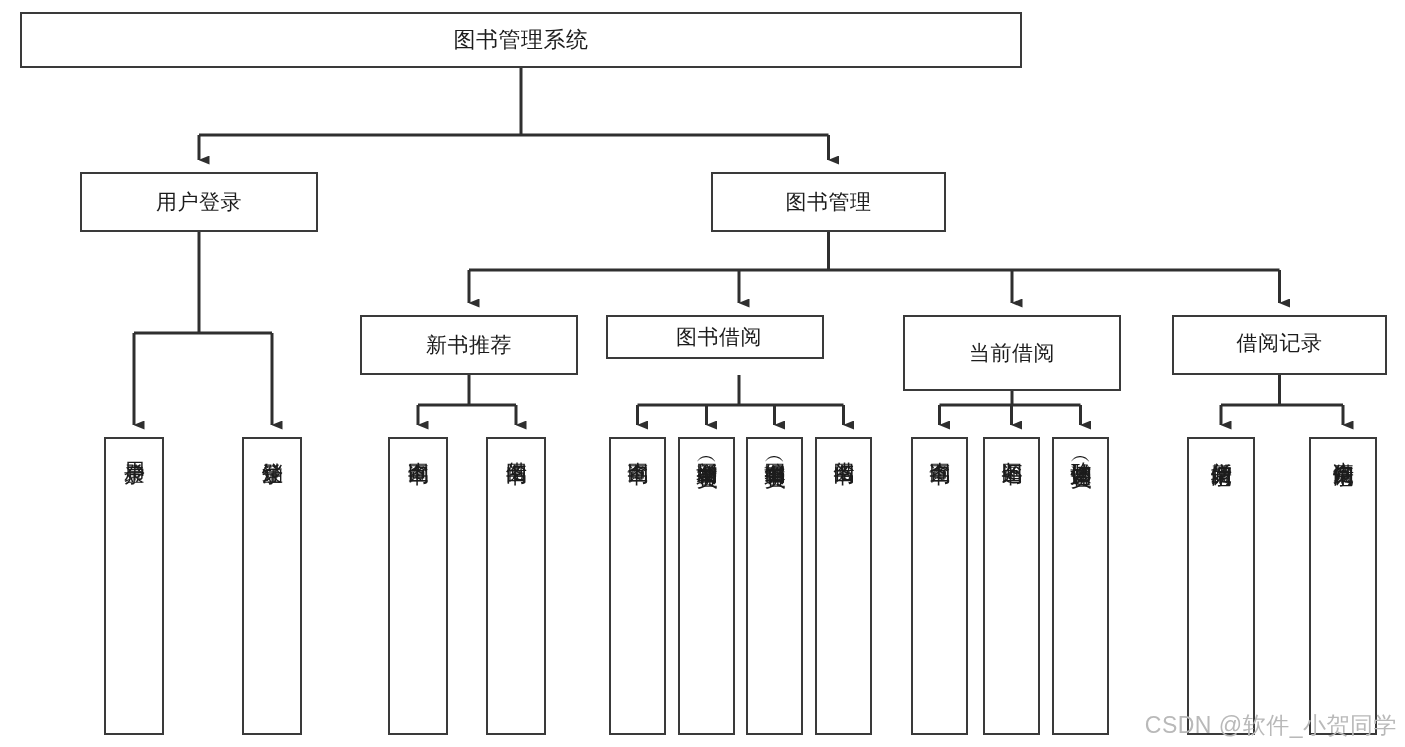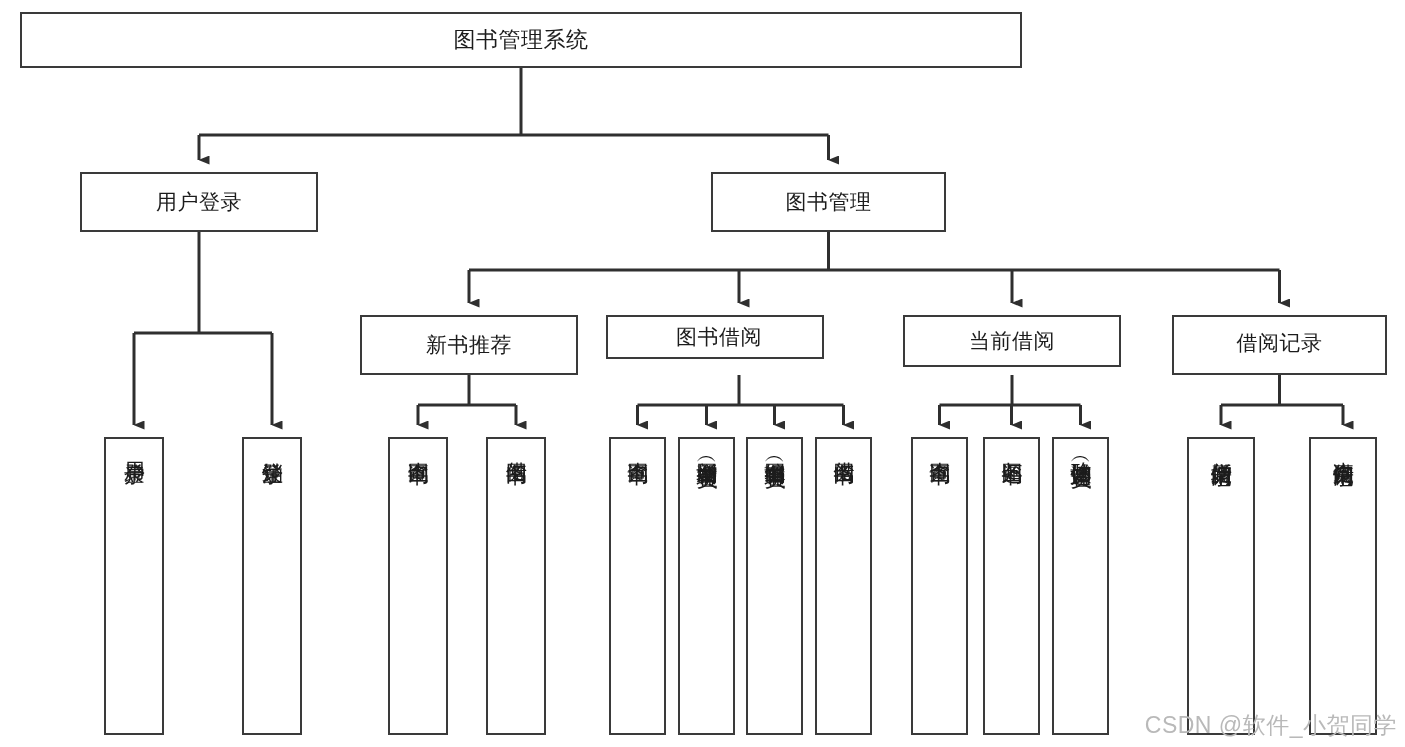--- a/index.html
+++ b/index.html
@@ -138,21 +138,21 @@
   </div>
 
   <div class="node horiz" style="left: 360px; top: 315px; width: 218px; height: 60px;">
     <span class="node-label">新书推荐</span>
   </div>
 
   <div class="node horiz" style="left: 606px; top: 315px; width: 218px; height: 44px; padding-left: 8px;">
     <span class="node-label">图书借阅</span>
   </div>
 
-  <div class="node horiz" style="left: 903px; top: 315px; width: 218px; height: 52px; text-align: right;">
+  <div class="node horiz" style="left: 903px; top: 315px; width: 218px; height: 76px; text-align: right;">
     <span class="node-label">当前借阅</span>
   </div>
 
   <div class="node horiz" style="left: 1172px; top: 315px; width: 215px; height: 60px; font-family: Liberation Mono, monospace;">
     <span class="node-label">借阅记录</span>
   </div>
 
   <div class="node vert" style="left: 104px; top: 437px; width: 60px; height: 298px;">
     <span class="node-label">用户登录</span>
   </div>

